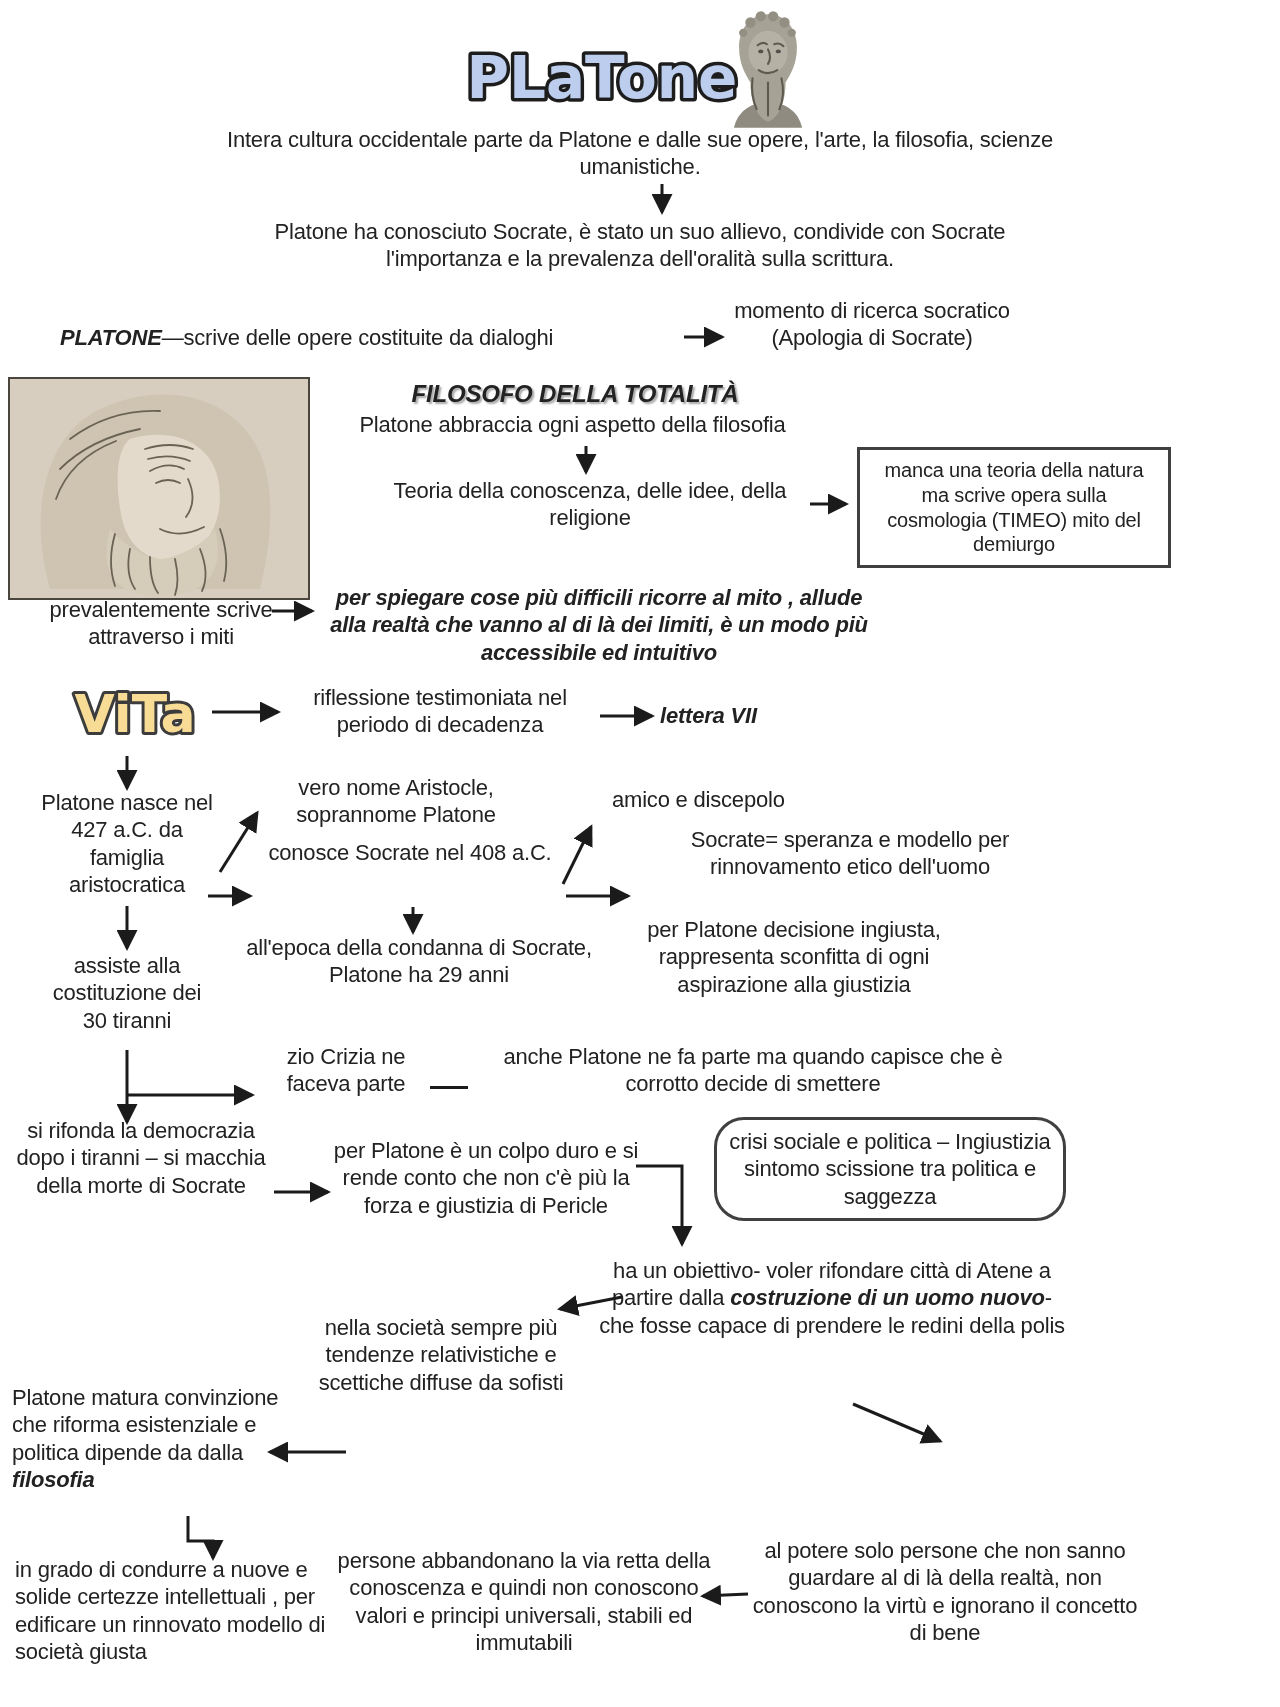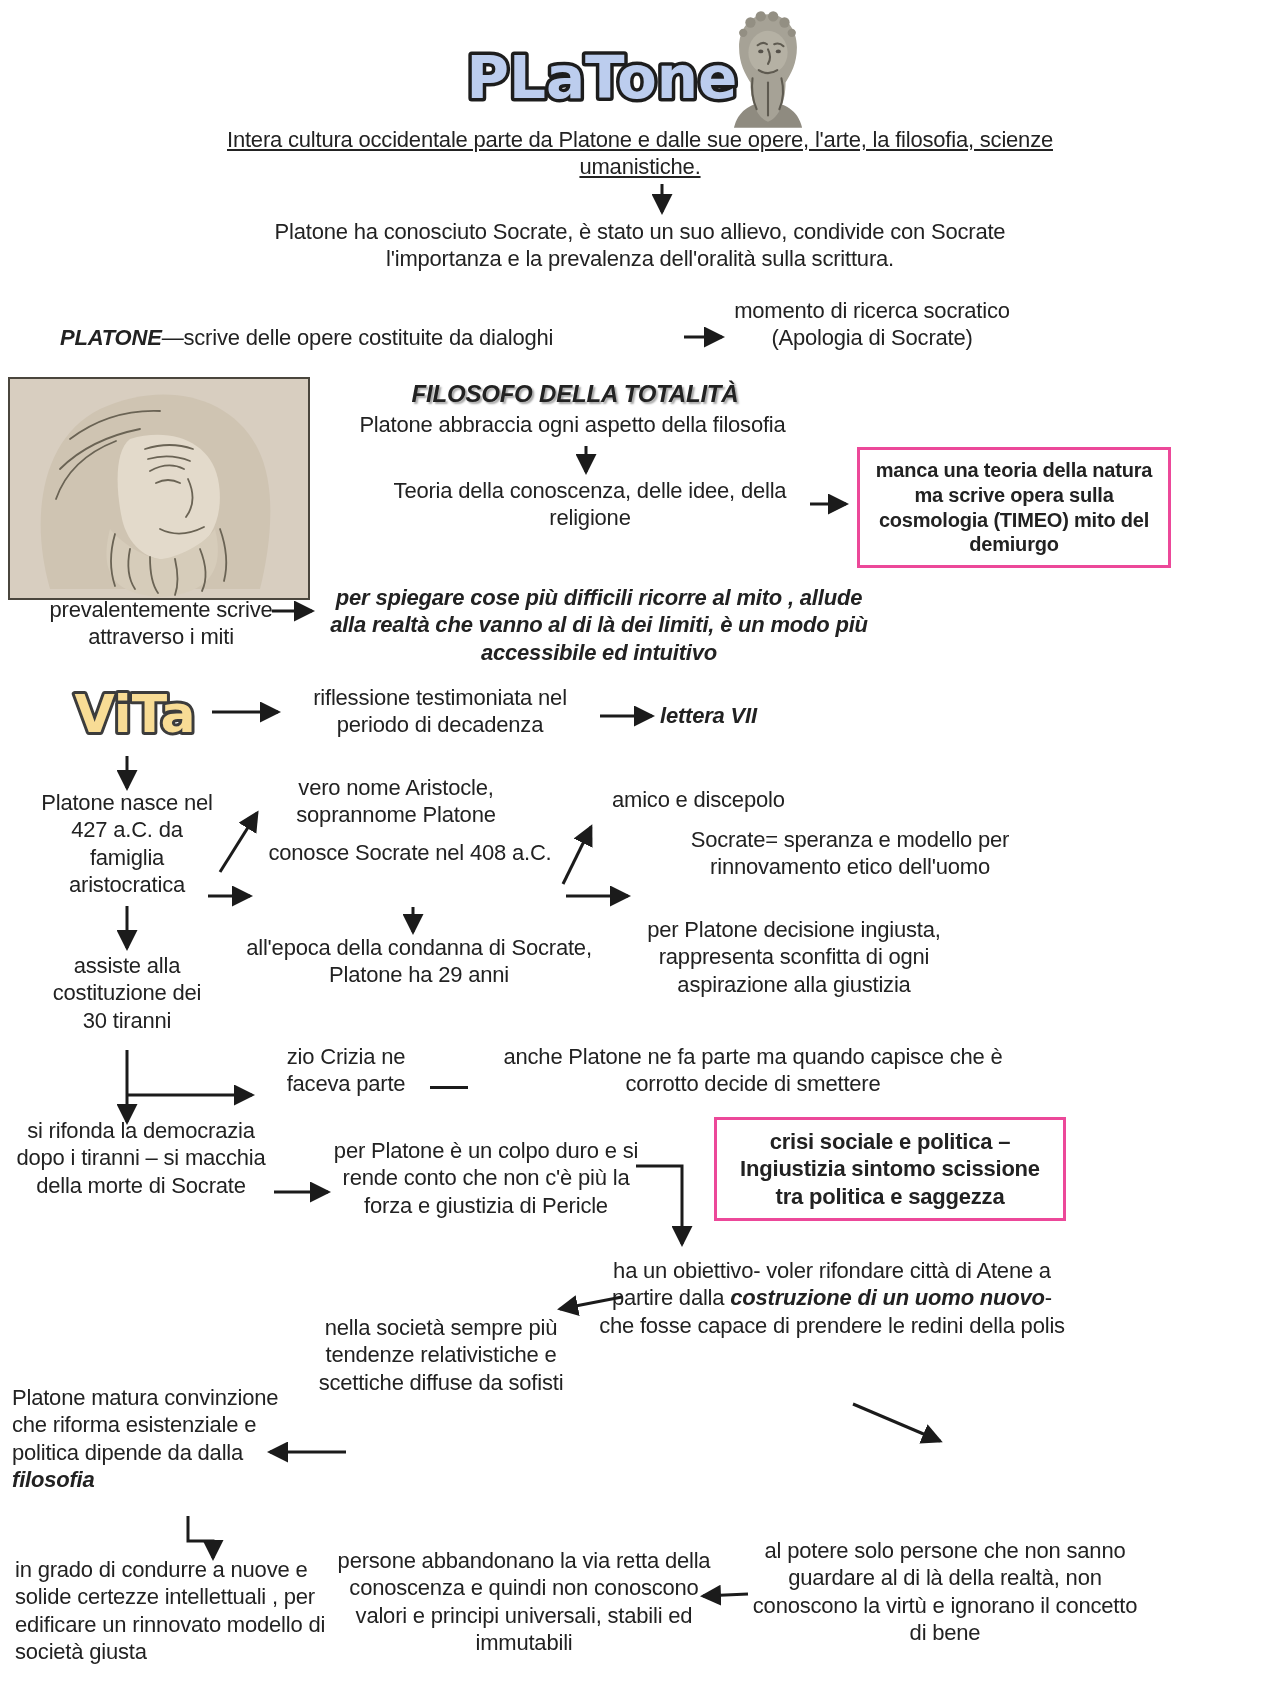--- a/index.html
+++ b/index.html
@@ -4,21 +4,21 @@
 <style>
   html,body{margin:0;padding:0;background:#ffffff;}
   .canvas{position:relative;width:1280px;height:1707px;background:#fff;overflow:hidden;
           font-family:"Liberation Sans","DejaVu Sans",sans-serif;color:#222;}
   .node{position:absolute;font-size:22px;line-height:1.24;letter-spacing:-0.2px;}
   .c{text-align:center;}
   .l{text-align:left;}
   .nw{white-space:nowrap;}
   .bi{font-weight:bold;font-style:italic;}
   .it{text-align:center;}
-  .box{border:3px solid #ec4899;padding:8px 10px;box-sizing:border-box;background:#fff;font-weight:bold;}
+  .box{border:3px solid #404040;padding:8px 10px;box-sizing:border-box;background:#fff;}
   .small{font-size:20px;}
   .shadowed{text-shadow:2px 2px 2px rgba(0,0,0,0.35);}
   .titleSvg{position:absolute;}
   .arrowLayer{position:absolute;left:0;top:0;width:1280px;height:1707px;pointer-events:none;}
   .portrait{position:absolute;left:8px;top:377px;width:302px;height:223px;border:2px solid #4a463d;
             background:#d8cec0;box-sizing:border-box;}
   .blankline{position:absolute;left:430px;top:1086px;width:38px;border-top:3px solid #1b1b1b;}
 </style>
 </head>
 <body>
@@ -45,21 +45,21 @@
       <path d="M45,42 q4,8 0,14"></path>
         <path d="M36,62 q9,6 18,0"></path>
       <path d="M30,70 q-2,16 4,30"></path>
         <path d="M45,74 q0,18 0,32"></path>
         <path d="M58,70 q4,16 -2,30"></path>
     </g>
     <ellipse cx="38" cy="44" rx="2.5" ry="1.8" fill="#55514a"></ellipse>
     <ellipse cx="55" cy="44" rx="2.5" ry="1.8" fill="#55514a"></ellipse>
   </svg>
 
-  <div class="node c" style="left:200px;top:126px;width:880px;text-decoration:underline;">Intera cultura occidentale parte da Platone e dalle sue opere, l'arte, la filosofia, scienze umanistiche.</div>
+  <div class="node c" style="left:200px;top:126px;width:880px;">Intera cultura occidentale parte da Platone e dalle sue opere, l'arte, la filosofia, scienze umanistiche.</div>
 
   <div class="node c" style="left:220px;top:218px;width:840px;">Platone ha conosciuto Socrate, è stato un suo allievo, condivide con Socrate l'importanza e la prevalenza dell'oralità sulla scrittura.</div>
 
   <div class="node nw" style="left:60px;top:324px;text-align:right;">
     <span class="bi">PLATONE</span><span>—</span><span>scrive delle opere costituite da dialoghi</span>
   </div>
   <div class="node c" style="left:734px;top:297px;width:276px;">momento di ricerca socratico (Apologia di Socrate)</div>
 
   <div class="portrait">
     <svg width="298" height="219" viewBox="0 0 298 219">
@@ -107,21 +107,21 @@
   <div class="node nw" style="left:612px;top:786px;">amico e discepolo</div>
   <div class="node c" style="left:650px;top:826px;width:400px;">Socrate= speranza e modello per rinnovamento etico dell'uomo</div>
   <div class="node c" style="left:243px;top:934px;width:352px;">all'epoca della condanna di Socrate, Platone ha 29 anni</div>
   <div class="node c" style="left:608px;top:916px;width:372px;">per Platone decisione ingiusta, rappresenta sconfitta di ogni aspirazione alla giustizia</div>
   <div class="node c" style="left:48px;top:952px;width:158px;">assiste alla costituzione dei 30 tiranni</div>
   <div class="node c" style="left:262px;top:1043px;width:168px;">zio Crizia ne faceva parte</div>
   <div class="blankline"></div>
   <div class="node c" style="left:468px;top:1043px;width:570px;">anche Platone ne fa parte ma quando capisce che è corrotto decide di smettere</div>
   <div class="node c" style="left:15px;top:1117px;width:252px;">si rifonda la democrazia dopo i tiranni – si macchia della morte di Socrate</div>
   <div class="node c" style="left:330px;top:1137px;width:312px;">per Platone è un colpo duro e si rende conto che non c'è più la forza e giustizia di Pericle</div>
-  <div class="node c box" style="left:714px;top:1117px;width:352px;">crisi sociale e politica – Ingiustizia sintomo scissione tra politica e saggezza</div>
+  <div class="node c box" style="left:714px;top:1117px;width:352px;border-radius:30px;">crisi sociale e politica – Ingiustizia sintomo scissione tra politica e saggezza</div>
 
   <div class="node c" style="left:598px;top:1257px;width:468px;">
     <span class="it">ha un obiettivo</span><span>- voler rifondare città di Atene a partire dalla </span><span class="bi">costruzione di un uomo nuovo</span><span>- che fosse capace di prendere le redini della polis</span>
   </div>
 
   <div class="node c" style="left:296px;top:1282px;width:290px;margin-top:32px;">nella società sempre più tendenze relativistiche e scettiche diffuse da sofisti</div>
 
   <div class="node l" style="left:12px;top:1384px;width:270px;">
     <span>Platone matura convinzione che riforma esistenziale e politica dipende da dalla </span><span class="bi">filosofia</span>
   </div>

